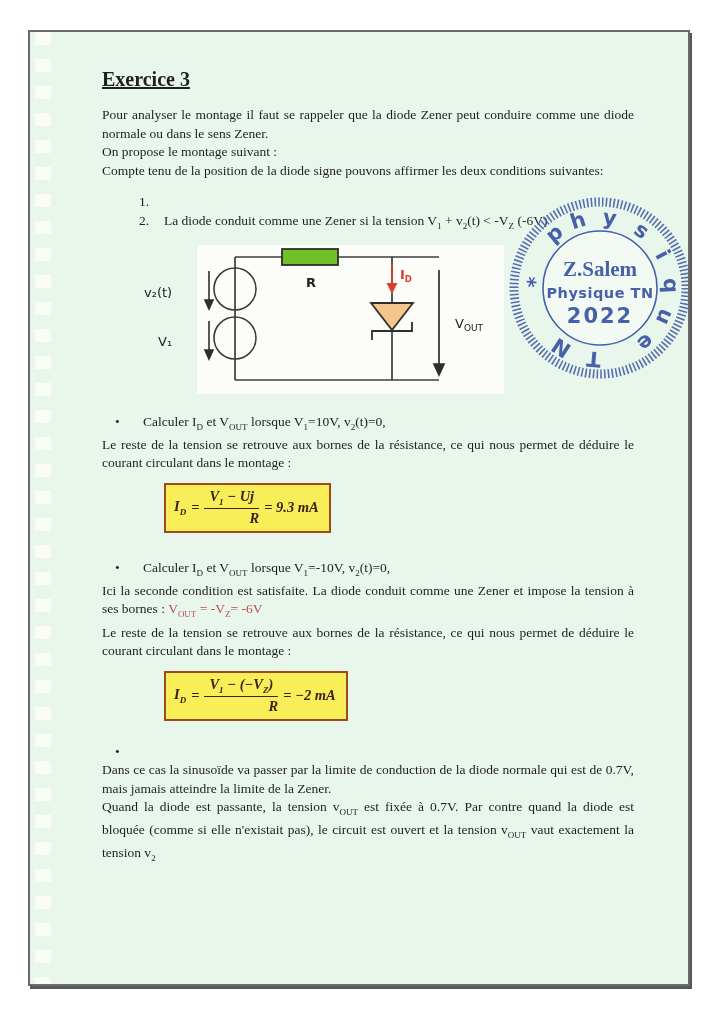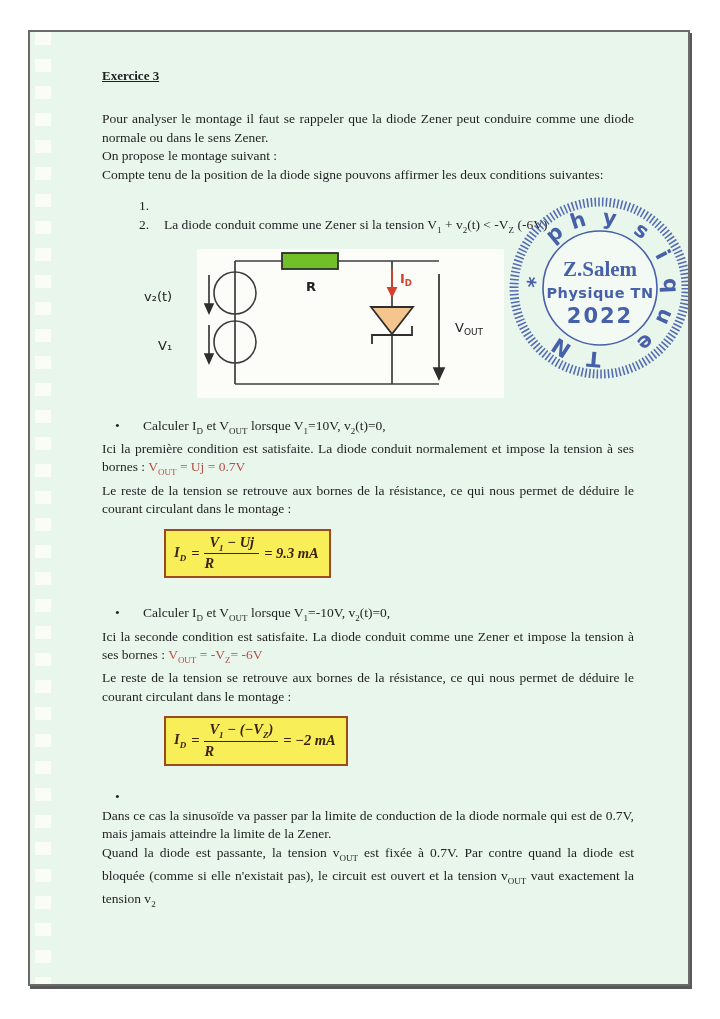--- a/index.html
+++ b/index.html
@@ -15,22 +15,22 @@
     box-shadow:2px 3px 0 rgba(70,70,70,0.9);
     overflow:hidden;
   }
   .edge-strip {
     position:absolute; left:5px; top:0; bottom:0; width:16px;
     background:repeating-linear-gradient(180deg, rgba(255,255,248,0.75) 0 13px, rgba(233,246,235,0) 13px 27px);
     pointer-events:none;
   }
   .content { position:absolute; left:72px; top:36px; width:532px; }
   .doc-title {
-    font-size:13px; font-weight:bold; text-decoration:underline;
-    margin:0 0 26px 0;
+    font-size:20px; font-weight:bold; text-decoration:underline;
+    margin:0 0 15px 0;
   }
   p.para { margin:0; font-size:13.5px; line-height:18.5px; text-align:justify; }
   .cond-list { margin-top:13px; }
   .cond { display:flex; white-space:nowrap; font-size:13.5px; line-height:18.5px; }
   .cond-num { width:25px; margin-left:37px; flex:none; }
   sub { font-size:9px; }
   .red { color:#b54f49; }
 
   
   .figure { position:relative; height:152px; margin:10px 0 0 0; }
@@ -50,21 +50,21 @@
   .section { margin-top:16px; }
   .bullet-line { display:flex; font-size:13.5px; line-height:18.5px; }
   .bullet { width:28px; margin-left:13px; flex:none; }
   .formula-box {
     display:inline-flex; align-items:center; gap:5px;
     margin:10px 0 2px 62px; padding:3px 10px 4px 8px;
     background:#f7ee58; border:2px solid #9c4a1e;
     font-style:italic; font-weight:bold; font-size:14.5px; color:#3a2410;
   }
   .formula-box sub { font-size:9px; }
-  .frac { display:inline-block; text-align:left; vertical-align:middle; }
+  .frac { display:inline-block; text-align:right; vertical-align:middle; }
   .frac .num { display:block; border-bottom:1.4px solid #3a2410; padding:0 5px 1px 5px; }
   .frac .den { display:block; padding-top:1px; }
   .mt24 { margin-top:24px; }
   .mt20 { margin-top:20px; }
 </style>
 </head>
 <body>
 
 <div class="page">
   <div class="edge-strip"></div>
@@ -128,21 +128,20 @@
         </g>
         <text x="313" y="83" class="ckt-label" font-size="15"><tspan>V</tspan><tspan dy="3" font-size="9">OUT</tspan></text>
       </svg>
     </div>
 
     <div class="section">
       <div class="bullet-line">
         <span class="bullet">•</span>
         <span><span>Calculer I</span><sub>D</sub><span> et V</span><sub>OUT</sub><span> lorsque V</span><sub>1</sub><span>=10V, v</span><sub>2</sub><span>(t)=0,</span></span>
       </div>
-      <p class="para"><span>Ici la première condition est satisfaite. La diode conduit normalement et impose la tension à ses bornes : </span><span class="red">V</span><sub class="red">OUT</sub><span class="red"> = Uj = 0.7V</span></p>
       <p class="para"><span>Le reste de la tension se retrouve aux bornes de la résistance, ce qui nous permet de déduire le courant circulant dans le montage :</span></p>
       <div class="formula-box">
         <span><span>I</span><sub>D</sub></span>
         <span>=</span>
         <span class="frac">
           <span class="num"><span>V</span><sub>1</sub><span> − Uj</span></span>
           <span class="den"><span>R</span></span>
         </span>
         <span><span>= 9.3 mA</span></span>
       </div>

